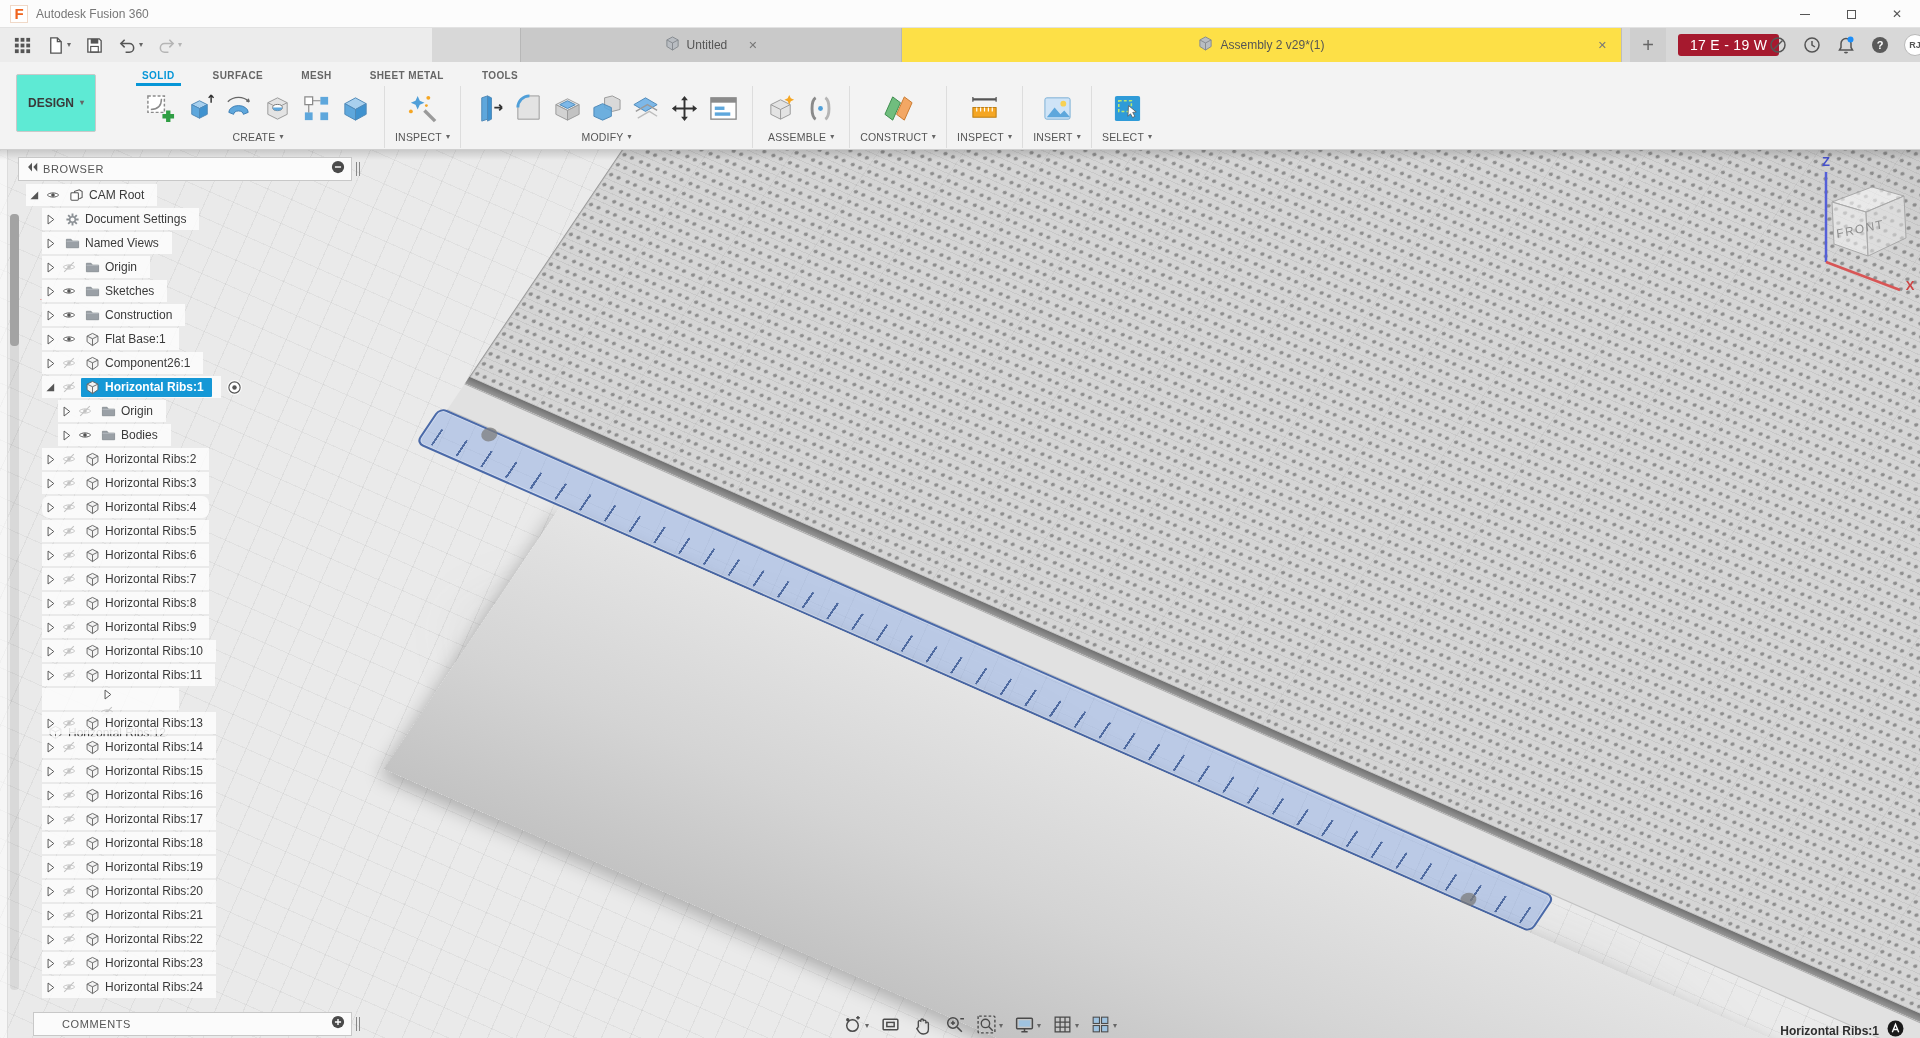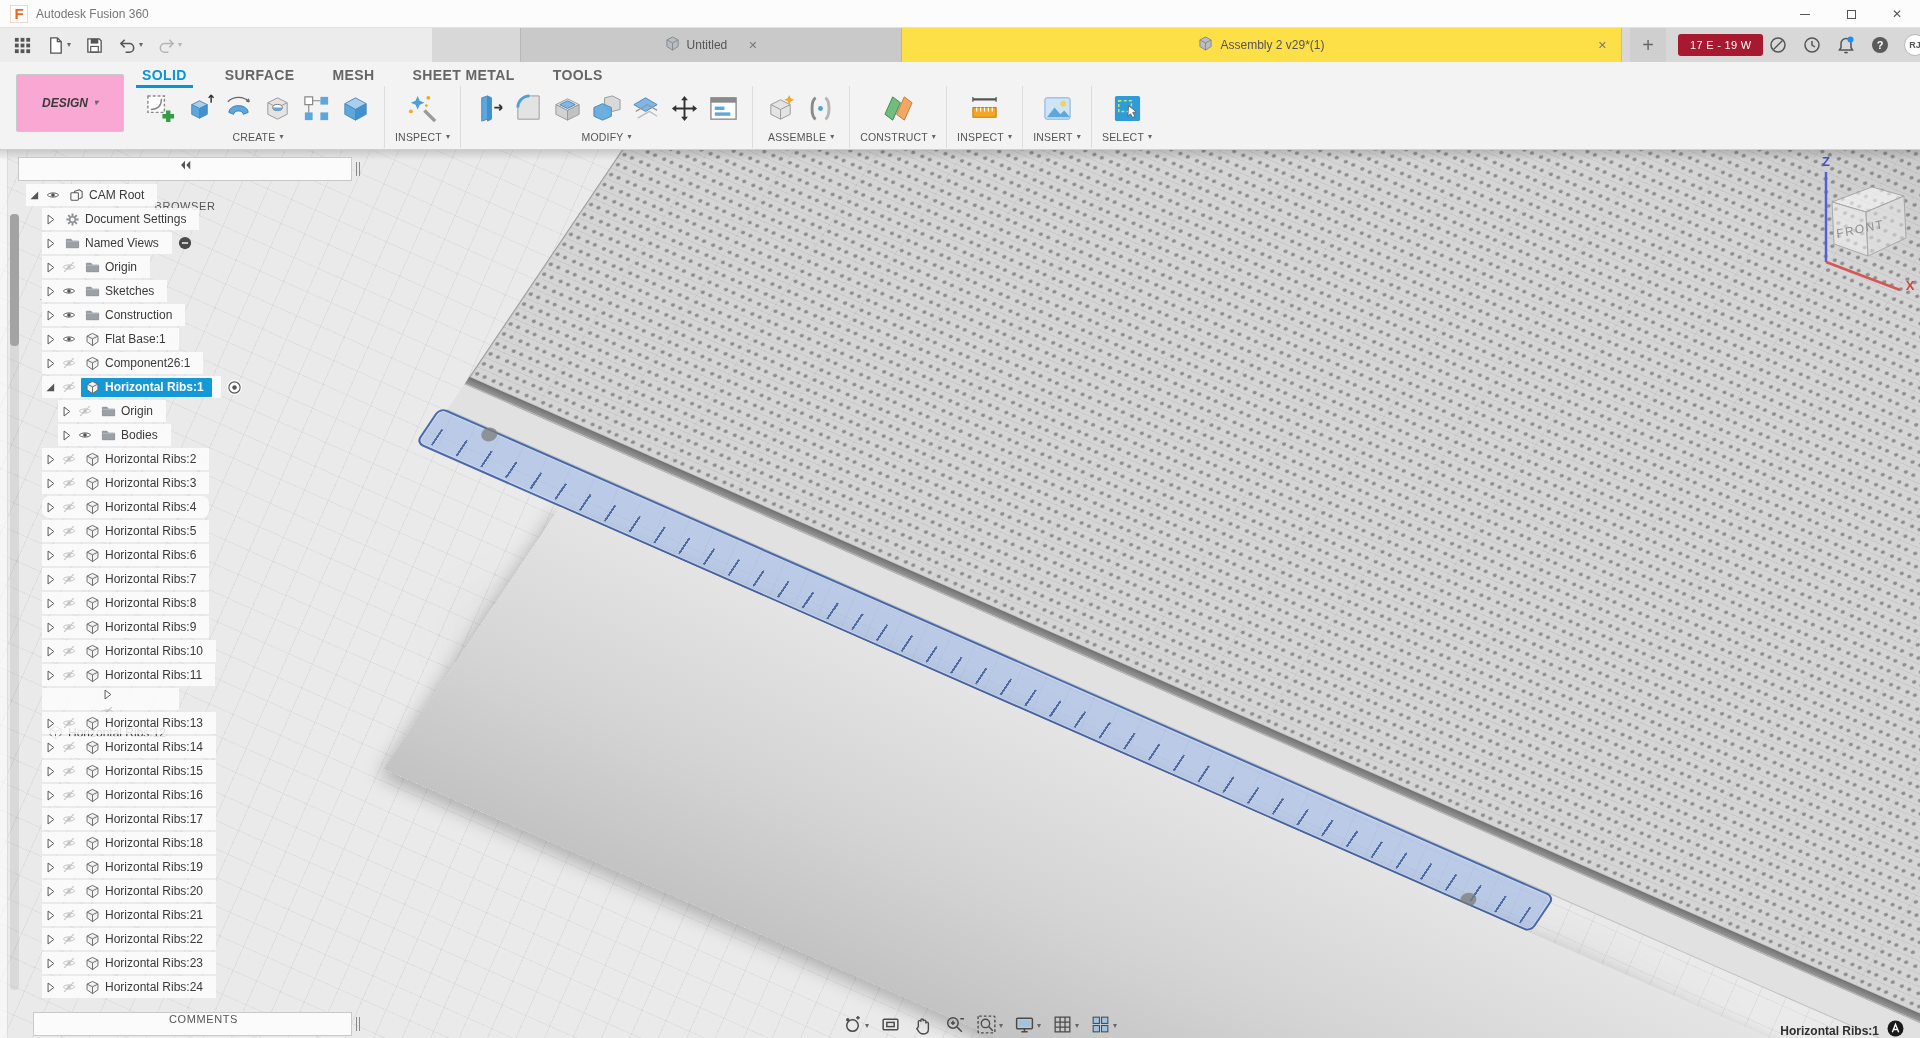--- a/index.html
+++ b/index.html
@@ -25,31 +25,31 @@
   .qat-btn svg { width:19px; height:19px; }
   .caret { font-size:8px; color:#666; line-height:1; }
   .caret.dim { color:#b5b5b5; }
   .doc-tab { position:absolute; top:0; height:34px; display:flex; align-items:center; justify-content:center; gap:7px; font-size:12px; color:#555; }
   .doc-tab svg { width:15px; height:15px; }
   .doc-tab .tab-close { margin-left:14px; color:#777; font-size:11px; }
   .tab-inactive { left:520px; width:382px; background:#c9c9c9; border-left:1px solid #b7b7b7; border-right:1px solid #b7b7b7; }
   .tab-active { left:902px; width:720px; background:#fde047; border-right:1px solid #bdbdbd; }
   .tab-active .tab-close { position:absolute; right:14px; }
   .tab-add { position:absolute; left:1630px; top:0; width:36px; height:34px; background:#cfcfcf; display:flex; align-items:center; justify-content:center; font-size:20px; color:#666; }
-  .live-badge { position:absolute; left:1678px; top:6px; height:22px; padding:0 12px; border-radius:3px; background:#a6192e; color:#fff; font-size:11px; display:flex; align-items:center; letter-spacing:.3px; }
+  .live-badge { position:absolute; left:1678px; top:6px; height:22px; padding:0 12px; border-radius:3px; background:#a6192e; color:#fff; font-size:14px; display:flex; align-items:center; letter-spacing:.3px; }
   .tabrow-icons { position:absolute; left:1768px; top:0; height:34px; display:flex; align-items:center; gap:14px; }
   .tabrow-icons .ticon { width:20px; height:20px; }
   .avatar { width:22px; height:22px; border-radius:50%; background:#fff; border:1px solid #b9b9b9; color:#555; font-size:9px; font-weight:bold; display:flex; align-items:center; justify-content:center; }
 
   
   .ribbon { position:absolute; left:0; top:62px; width:100%; height:88px; background:#f3f3f3; border-bottom:1px solid #cfcfcf; }
-  .design-btn { position:absolute; left:16px; top:12px; width:108px; height:58px; border:1px solid #c9c9c9; border-radius:2px;
-    background:#f9a8d4; display:flex; align-items:center; justify-content:center; gap:6px; font-size:12px; font-weight:bold; color:#3a3a3a;font-style:italic; }
+  .design-btn { position:absolute; left:16px; top:12px; width:80px; height:58px; border:1px solid #c9c9c9; border-radius:2px;
+    background:#5eead4; display:flex; align-items:center; justify-content:center; gap:6px; font-size:12px; font-weight:bold; color:#3a3a3a; }
   .ws-tabs { position:absolute; left:140px; top:2px; height:22px; display:flex; gap:34px; align-items:center; }
-  .ws-tab { font-size:14px; font-weight:bold; color:#666; letter-spacing:.4px; position:relative; padding:3px 2px; }
+  .ws-tab { font-size:10px; font-weight:bold; color:#666; letter-spacing:.4px; position:relative; padding:3px 2px; }
   .ws-tab.active { color:#0696d7; }
   .ws-tab.active::after { content:""; position:absolute; left:-4px; right:-4px; bottom:-2px; height:3px; background:#0696d7; }
   .ribbon-groups { position:absolute; left:132px; top:24px; display:flex; align-items:stretch; height:62px; }
   .ribbon-group { display:flex; flex-direction:column; align-items:center; padding:0 10px; border-right:1px solid #ddd; }
   .ribbon-group:last-child { border-right:none; }
   .group-icons { display:flex; align-items:center; gap:2px; height:44px; }
   .tool-btn { width:37px; height:42px; display:flex; align-items:center; justify-content:center; border-radius:2px; }
   .tool-btn svg { width:31px; height:31px; }
   .group-label { font-size:10.5px; color:#555; display:flex; gap:4px; align-items:center; margin-top:1px; letter-spacing:.2px; }
 
@@ -99,21 +99,21 @@
     background:repeating-linear-gradient(90deg, rgba(62,92,150,0.85) 0 2px, rgba(0,0,0,0) 2px 27px); }
   .p-rib .notch { position:absolute; width:15px; height:15px; border-radius:50%; background:#7d7d7d; opacity:.75; }
   .n1 { left:48px; top:-4px; }
   .n2 { right:62px; bottom:-4px; opacity:.5; }
 
   
   .viewcube { position:absolute; left:1788px; top:2px; width:150px; height:150px; z-index:5; }
 
   
   .browser { position:absolute; left:18px; top:7px; width:334px; z-index:10; }
-  .panel-header { height:24px; background:#fbfbfb; border:1px solid #c8c8c8; display:flex; align-items:center; padding:0 6px; gap:24px;flex-direction:column; }
+  .panel-header { height:24px; background:#fbfbfb; border:1px solid #c8c8c8; display:flex; align-items:center; padding:0 6px; gap:4px; }
   .panel-header .ph-label { flex:1; font-size:11px; color:#555; letter-spacing:.6px; }
   .panel-header svg { width:14px; height:14px; }
   .panel-handle { position:absolute; right:-8px; top:5px; width:4px; height:14px; border-left:1px solid #888; border-right:1px solid #888; }
   .tree { position:absolute; left:0; top:26px; width:334px; }
   .tree-row { height:24px; display:flex; align-items:center; }
   .row-inner { display:inline-flex; align-items:center; gap:4px; height:22px; background:rgba(253,253,253,0.85); padding:0 9px 0 2px; }
   .expander { width:13px; height:13px; flex:0 0 auto; }
   .expander svg, .eye svg, .node-icon svg, .radio svg { display:block; width:100%; height:100%; }
   .eye { width:16px; height:14px; flex:0 0 auto; }
   .node-icon { width:15px; height:15px; flex:0 0 auto; }

